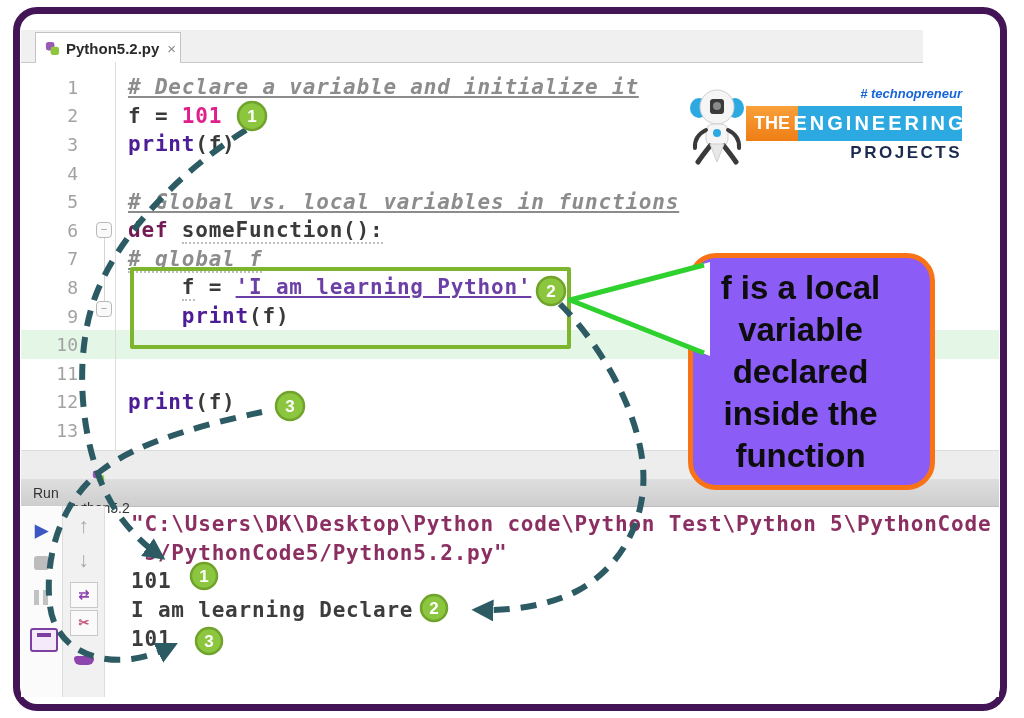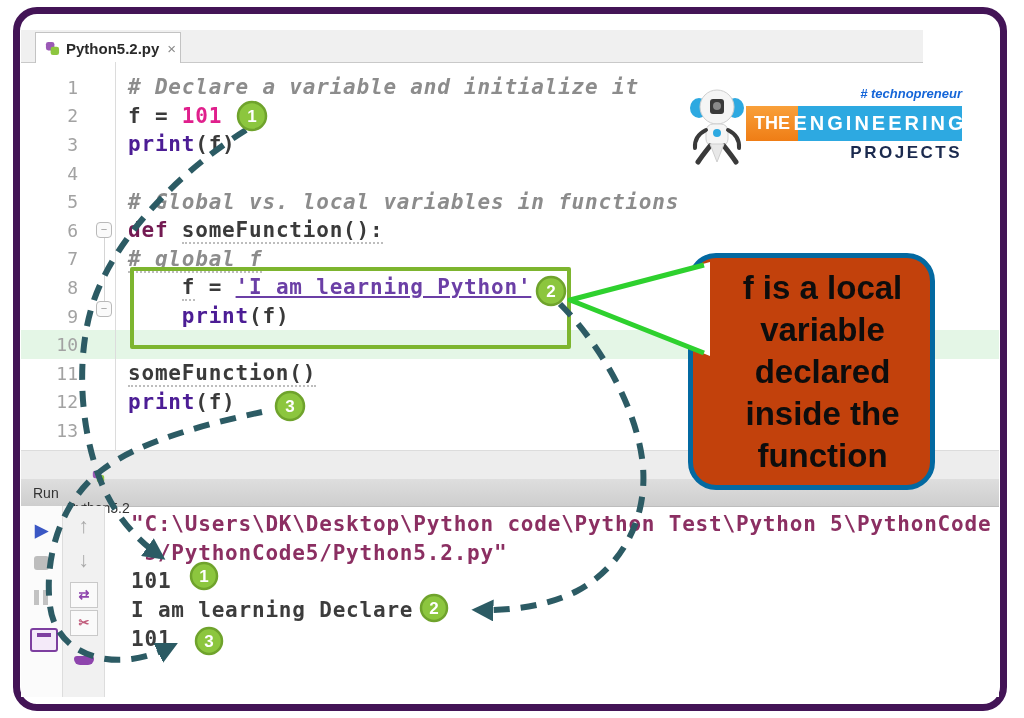--- a/index.html
+++ b/index.html
@@ -19,21 +19,21 @@
   
   .editor{position:absolute;left:21px;top:62px;width:978px;height:388px;background:#ffffff;z-index:2;}
   .gutter-sep{position:absolute;left:115px;top:62px;width:1px;height:388px;background:#dcdcdc;z-index:6;}
   #code-rows{position:absolute;left:21px;top:73px;width:978px;z-index:5;}
   .crow{display:flex;height:28.6px;align-items:center;}
   .crow.hl{background:#e4f6e6;}
   .ln{width:57px;text-align:right;font-family:"DejaVu Sans Mono",monospace;font-size:18px;
       color:#a2a2a2;flex:0 0 auto;}
   .codetxt{margin-left:50px;font-family:"DejaVu Sans Mono",monospace;font-size:21px;
       font-weight:600;letter-spacing:0.8px;white-space:pre;}
-  .tok-comment{color:#8c8c8c;font-style:italic;}
+  .tok-comment{color:#8c8c8c;font-style:italic;text-decoration:underline;}
   .tok-plain{color:#3a3a3a;}
   .tok-number{color:#e01f8c;}
   .tok-func{color:#4c1d95;text-align:center;}
   .tok-keyword{color:#731a52;font-weight:800;}
   .tok-string{color:#6b3fa6;font-weight:700;text-decoration:underline;}
   .u{border-bottom:2px dotted #bdbdbd;}
   
   .fold{position:absolute;width:14px;height:14px;border:1px solid #b9b9b9;border-radius:4px;
         background:#fafafa;color:#9a9a9a;font-size:11px;line-height:12px;text-align:center;z-index:7;}
   .foldline{position:absolute;left:104px;width:1px;background:#d5d5d5;z-index:6;}
@@ -75,23 +75,23 @@
   
   .logo{position:absolute;left:686px;top:84px;width:280px;height:82px;z-index:30;}
   .tagline{position:absolute;right:4px;top:2px;font-size:13px;font-style:italic;font-weight:bold;
            color:#1565d8;}
   .lg-the{position:absolute;left:60px;top:22px;width:52px;height:35px;background:linear-gradient(#f9a03a,#ef7d15);
           color:#fff;font-weight:bold;font-size:18px;display:flex;align-items:center;justify-content:center;}
   .lg-eng{position:absolute;left:112px;top:22px;width:164px;height:35px;background:#2da9e1;color:#fff;
           font-weight:bold;font-size:20px;letter-spacing:3px;display:flex;align-items:center;justify-content:center;}
   .lg-proj{position:absolute;right:4px;top:59px;color:#1b2a4e;font-weight:bold;font-size:17px;letter-spacing:2.5px;}
   
-  .bubble{position:absolute;left:688px;top:253px;width:247px;height:237px;background:#c2410c;
-          border:5px solid #0369a1;border-radius:28px;box-sizing:border-box;z-index:40;
-          display:flex;align-items:center;justify-content:flex-end;}
+  .bubble{position:absolute;left:688px;top:253px;width:247px;height:237px;background:#8b5cf6;
+          border:5px solid #f97316;border-radius:28px;box-sizing:border-box;z-index:40;
+          display:flex;align-items:center;justify-content:flex-start;}
   .bubble-text{width:215px;text-align:center;font-size:33px;line-height:42px;font-weight:bold;color:#0d0d0d;}
   
   #overlay{position:absolute;left:0;top:0;width:1024px;height:718px;z-index:60;pointer-events:none;}
   .anno-num{font-family:"Liberation Sans",sans-serif;font-size:17px;font-weight:bold;fill:#ffffff;}
 </style>
 </head>
 <body>
 
 <div id="stage">
   <div class="frame"></div>
@@ -145,21 +145,20 @@
       <div class="crow">
         <span class="ln">9</span>
         <span class="codetxt"><span class="tok-plain">    </span><span class="tok-func">print</span><span class="tok-plain">(f)</span></span>
       </div>
       <div class="crow hl">
         <span class="ln">10</span>
         <span class="codetxt"></span>
       </div>
       <div class="crow">
         <span class="ln">11</span>
-        <span class="codetxt"><span class="tok-plain u">someFunction()</span></span>
       </div>
       <div class="crow">
         <span class="ln">12</span>
         <span class="codetxt"><span class="tok-func">print</span><span class="tok-plain">(f)</span></span>
       </div>
       <div class="crow">
         <span class="ln">13</span>
         <span class="codetxt"></span>
       </div>
     </div>

